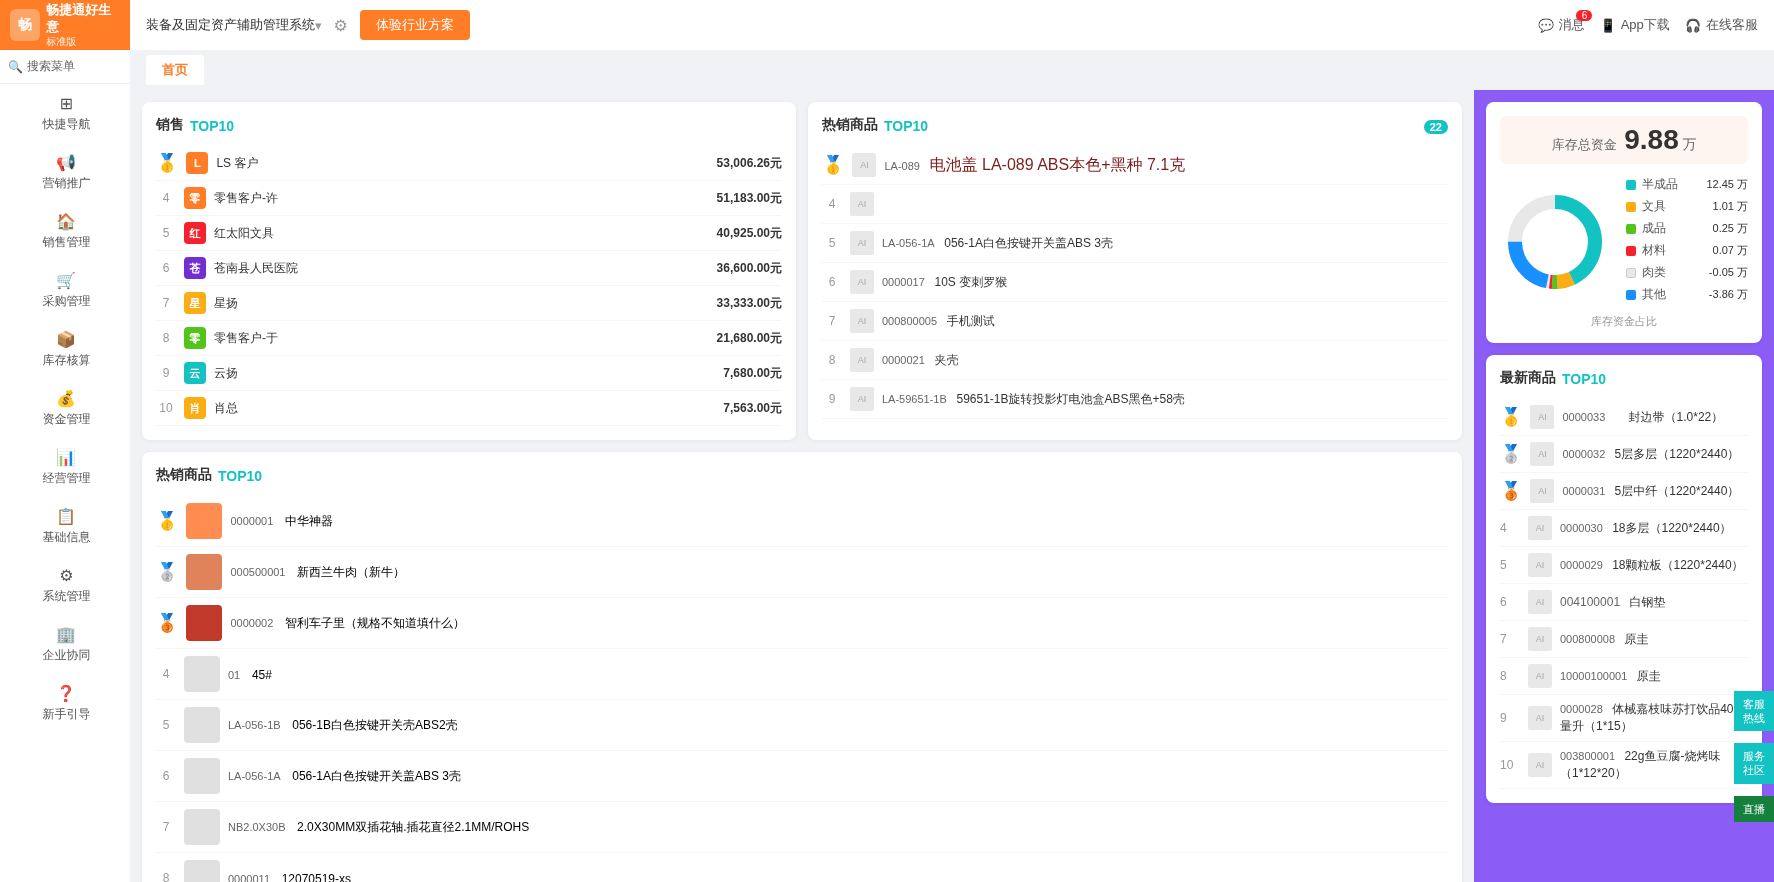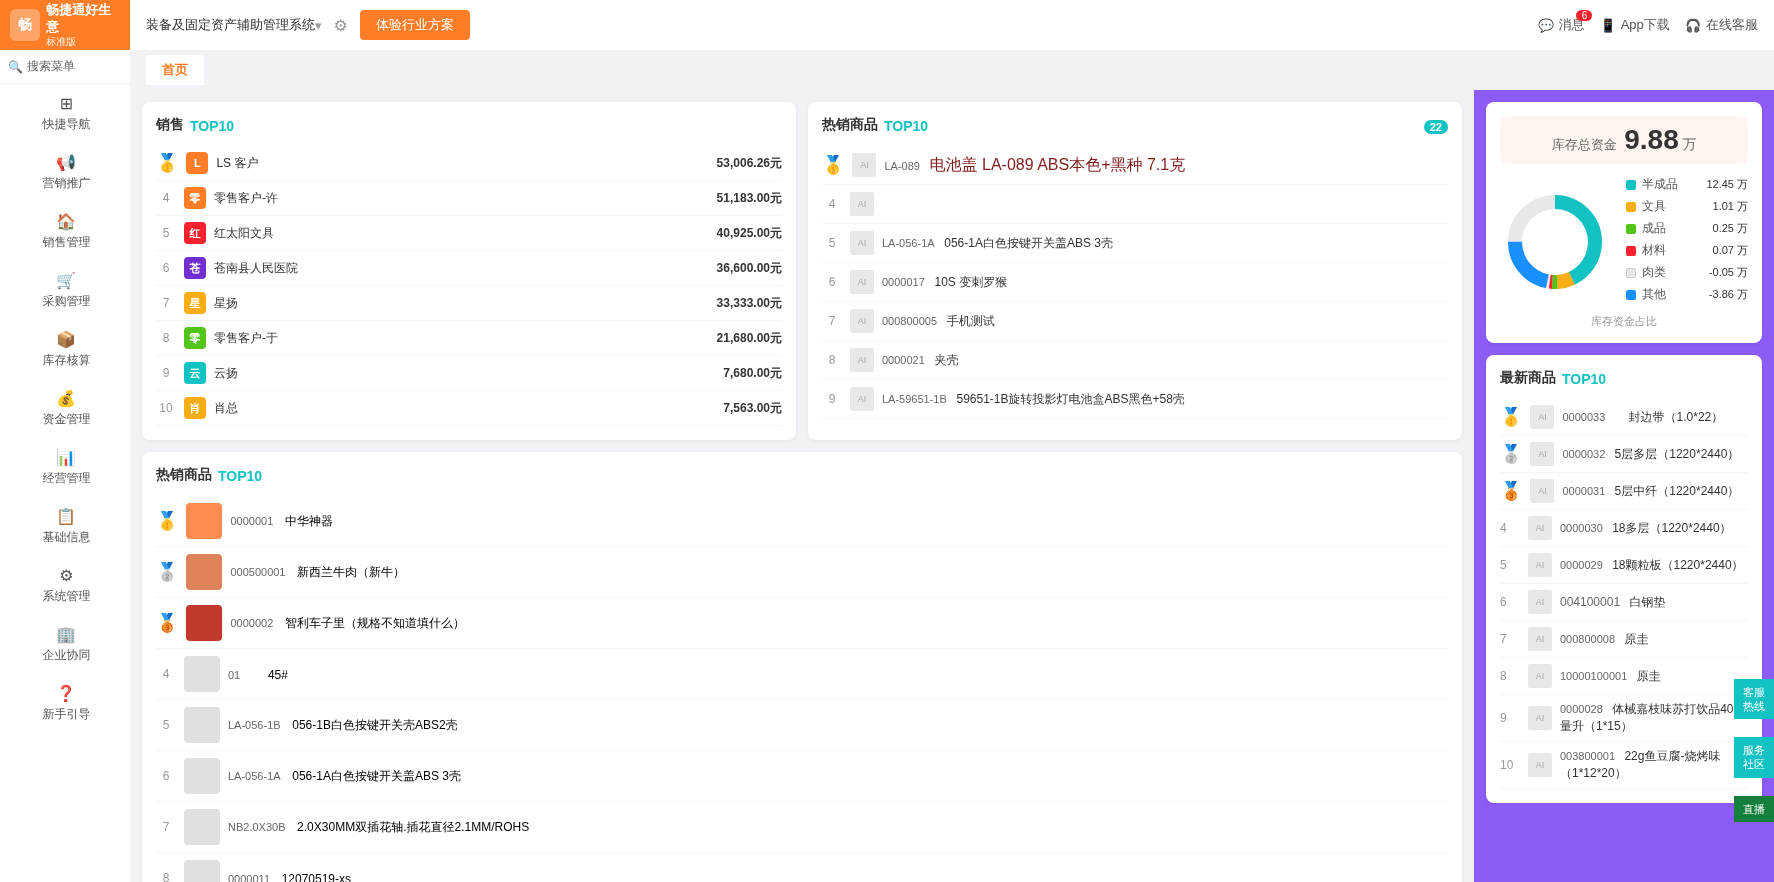--- a/index.html
+++ b/index.html
@@ -231,21 +231,21 @@
       display: flex; align-items: center; justify-content: center;
       font-size: 10px; color: #aaa;
     }
     .new-product-info { flex: 1; font-size: 12px; color: #333; }
 
     
     .float-cs {
       position: fixed;
       right: 0; bottom: 60px;
       display: flex; flex-direction: column;
-      gap: 18px;
+      gap: 12px;
       z-index: 100;
     }
     .float-btn {
       background: #13c2c2;
       color: #fff;
       width: 40px;
       padding: 6px 4px;
       text-align: center;
       font-size: 11px;
       cursor: pointer;
@@ -516,21 +516,21 @@
             <div class="product-info">
               <span style="color:#666;font-size:11px;">0000002</span>
               <span style="margin-left:8px;font-size:12px;">智利车子里（规格不知道填什么）</span>
             </div>
           </div>
           <div class="product-row">
             <span class="rank-num" style="width:20px;text-align:center;">4</span>
             <div class="hot-product-img"></div>
             <div class="product-info">
               <span style="color:#666;font-size:11px;">01</span>
-              <span style="margin-left:24px;font-size:12px;">45#</span>
+              <span style="margin-left:8px;font-size:12px;">45#</span>
             </div>
           </div>
           <div class="product-row">
             <span class="rank-num" style="width:20px;text-align:center;">5</span>
             <div class="hot-product-img"></div>
             <div class="product-info">
               <span style="color:#666;font-size:11px;">LA-056-1B</span>
               <span style="margin-left:8px;font-size:12px;">056-1B白色按键开关壳ABS2壳</span>
             </div>
           </div>

